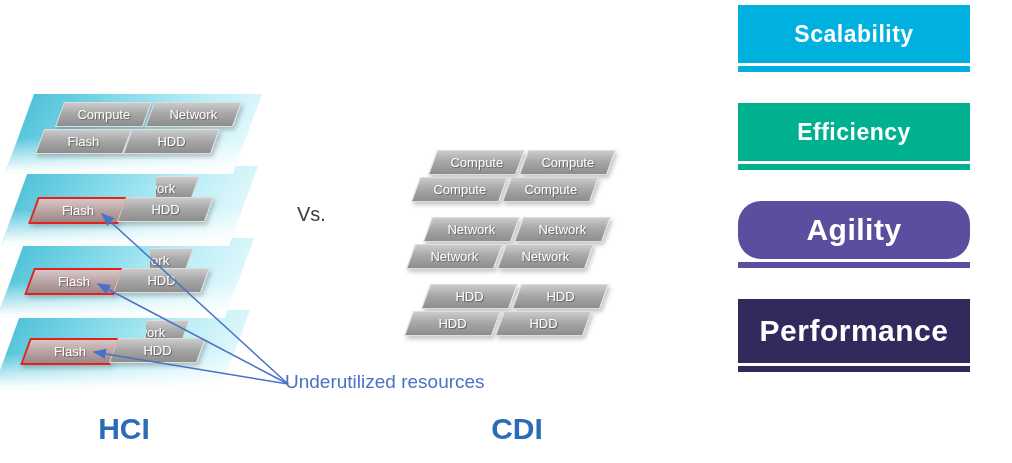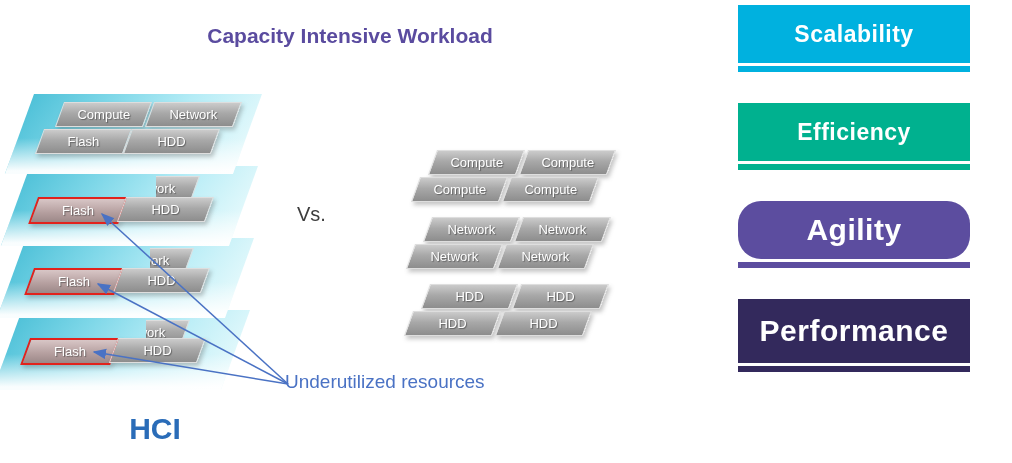--- a/index.html
+++ b/index.html
@@ -29,21 +29,21 @@
     z-index: 60;
   }
   .stack-label {
     position: absolute;
     width: 110px; top: 412px;
     text-align: center;
     font-size: 30px; font-weight: bold;
     color: #2a6cb8;
     z-index: 60;
   }
-  .hci-label { left: 100px; }
+  .hci-label { left: 69px; }
   .cdi-label { left: 462px; }
   .annotation {
     position: absolute;
     left: 285px; top: 371px;
     font-size: 19px;
     color: #4a72c4;
     z-index: 60;
     white-space: nowrap;
   }
 
@@ -129,21 +129,20 @@
   .banner-2 { top: 103px; border-radius: 26px; }
   .banner-3 { top: 201px; }
   .banner-4 { top: 299px; border-radius: 18px; }
   .banner-4 .banner-block { height: 64px; }
 </style>
 </head>
 <body>
 
 <div class="canvas">
 
-  <div class="diagram-title">Capacity Intensive Workload</div>
 
   <div class="slab slab-1"></div>
   <div class="slab slab-2"></div>
   <div class="slab slab-3"></div>
   <div class="slab slab-4"></div>
 
   <div class="tile z-l1" style="left:64px; top:102px;">
     <span>Compute</span>
   </div>
   <div class="tile z-l1" style="left:154px; top:102px;">
@@ -240,20 +239,21 @@
       <marker id="ah" markerWidth="9" markerHeight="8" refX="8" refY="3.5" orient="auto">
         <path d="M0,0 L9,3.5 L0,7 z" fill="#4a72c4"></path>
       </marker>
     </defs>
     <line x1="288" y1="384" x2="102" y2="214" stroke="#4a72c4" stroke-width="1.5" marker-end="url(#ah)"></line>
     <line x1="288" y1="384" x2="98" y2="284" stroke="#4a72c4" stroke-width="1.5" marker-end="url(#ah)"></line>
     <line x1="288" y1="384" x2="94" y2="352" stroke="#4a72c4" stroke-width="1.5" marker-end="url(#ah)"></line>
   </svg>
 
   <div class="stack-label hci-label">HCI</div>
+  <div class="stack-label cdi-label">CDI</div>
 
   <div class="banner banner-1 banner-sm-text">
     <div class="banner-block" style="background-color: rgb(0, 177, 223);">
       <span class="banner-text">Scalability</span>
     </div>
     <div class="banner-strip" style="background-color: rgb(0, 177, 223);"></div>
   </div>
 
   <div class="banner banner-2 banner-sm-text">
     <div class="banner-block" style="background-color: rgb(0, 177, 143);">

